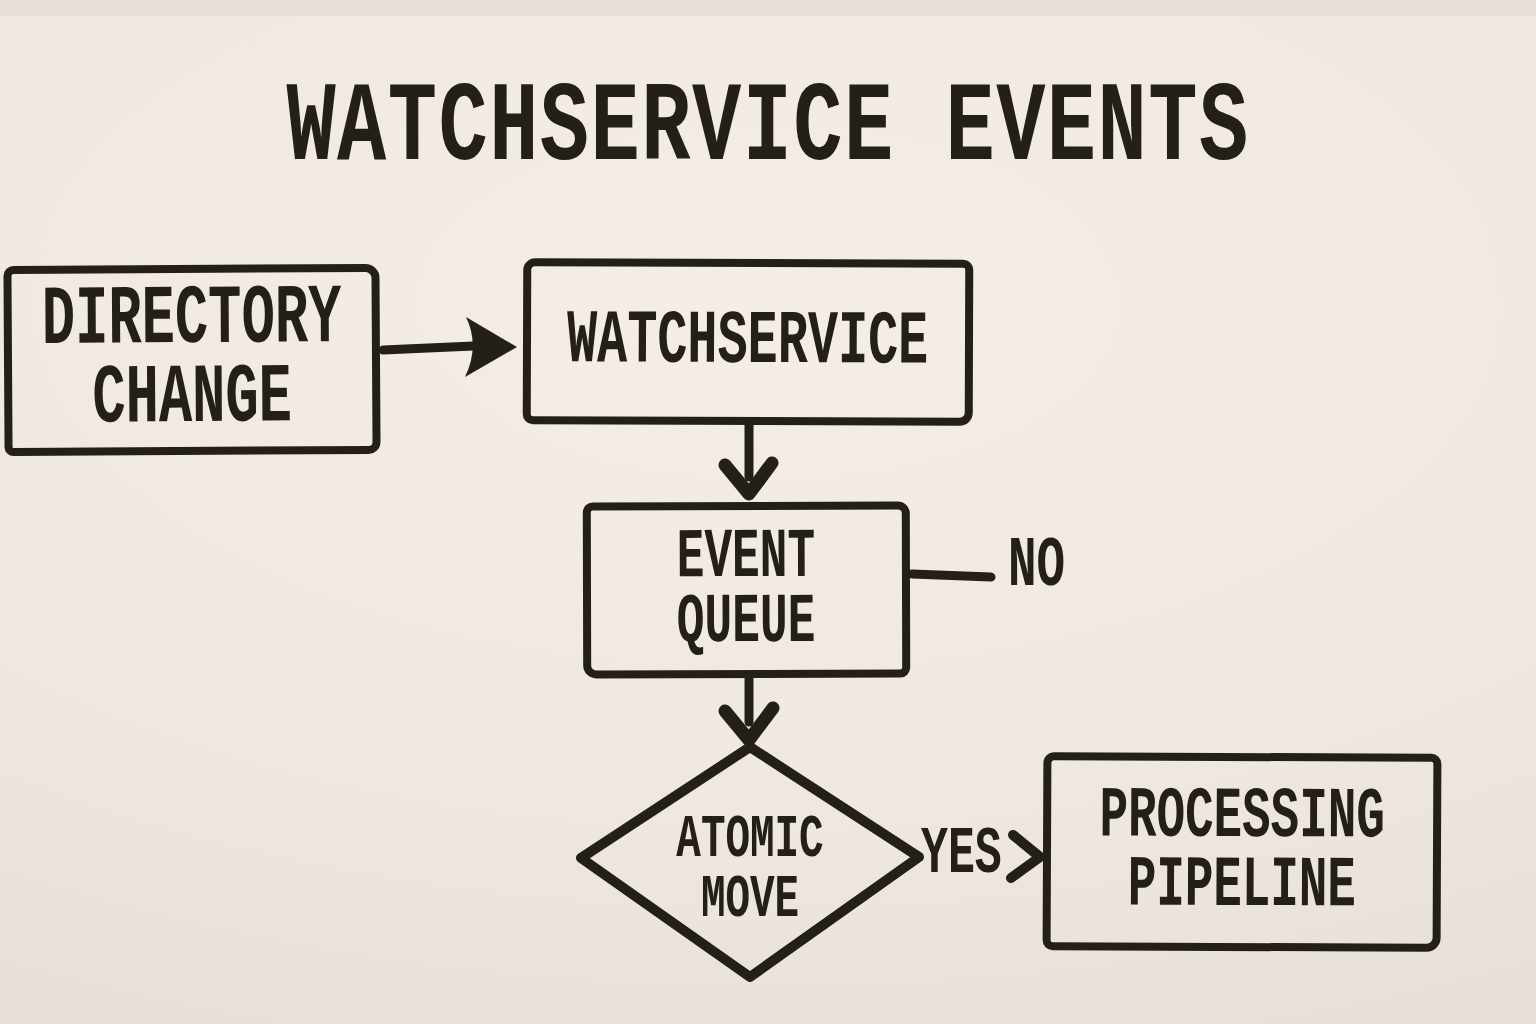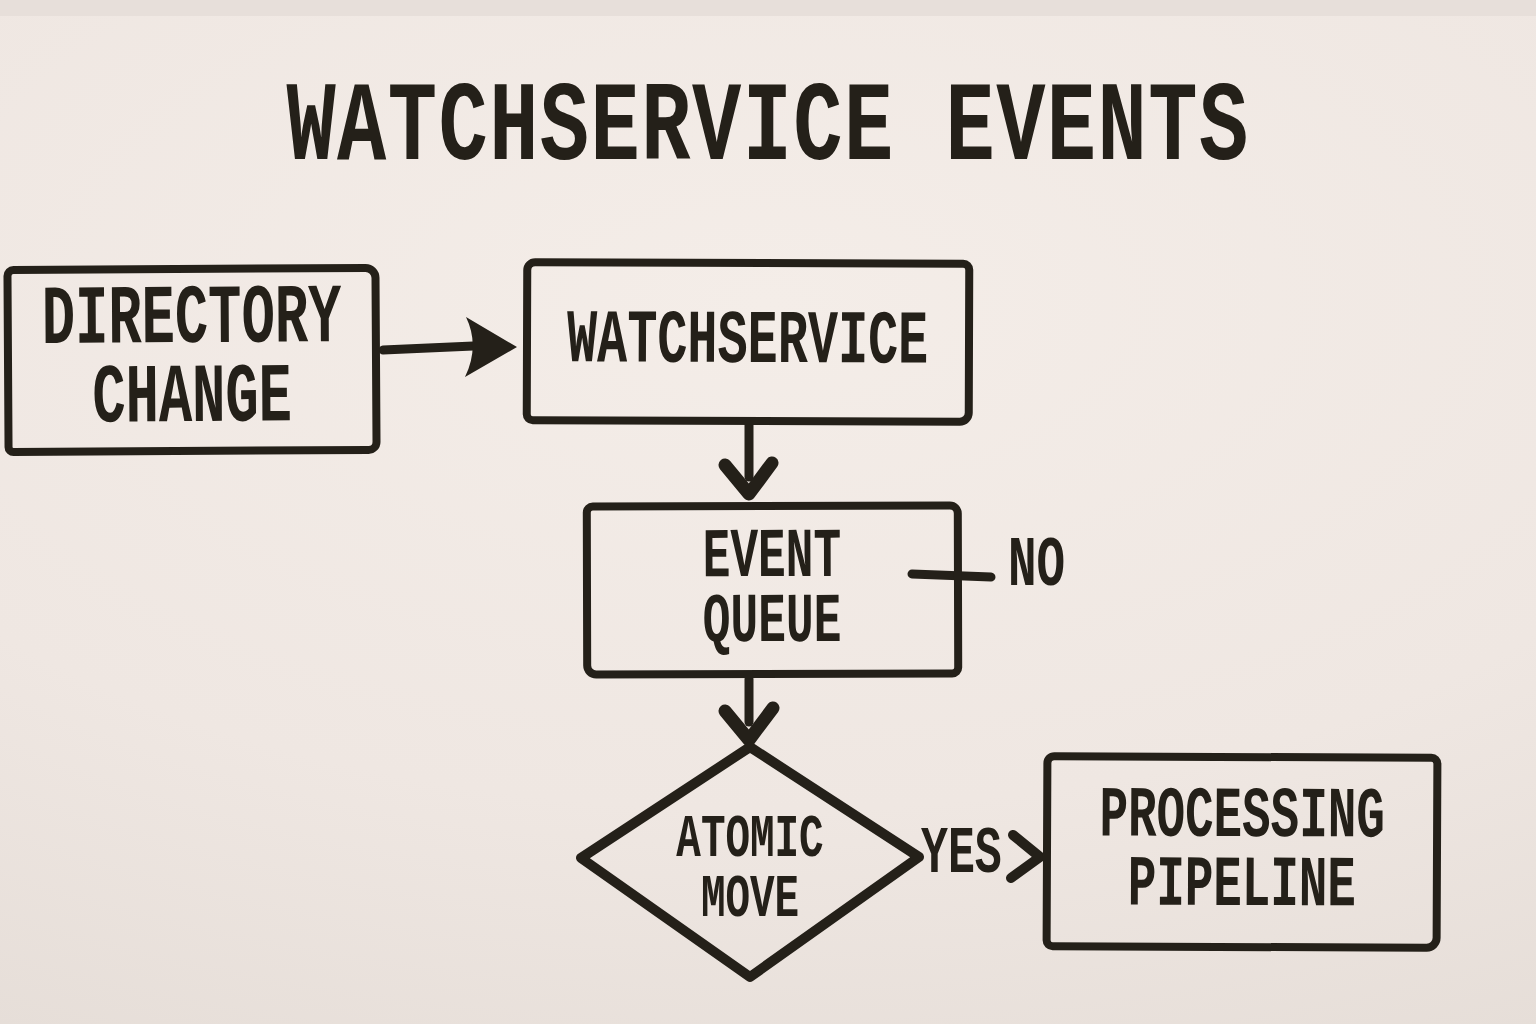--- a/index.html
+++ b/index.html
@@ -44,21 +44,21 @@
     transform-origin:50% 50%;
     white-space:nowrap;
   }
 
   #node-directory{left:4px;top:249px;width:376px;height:190px;border-radius:10px 14px 12px 9px;transform:rotate(-0.35deg);}
   #node-directory .label{font-size:84px;line-height:0.94;}
 
   #node-watchservice{left:523px;top:243px;width:450px;height:166px;border-radius:12px 10px 13px 10px;transform:rotate(0.2deg);}
   #node-watchservice .label{font-size:76px;line-height:1;}
 
-  #node-event-queue{left:583px;top:486px;width:379px;height:176px;border-radius:10px 12px 10px 13px;transform:rotate(-0.15deg);}
+  #node-event-queue{left:583px;top:486px;width:327px;height:176px;border-radius:10px 12px 10px 13px;transform:rotate(-0.15deg);}
   #node-event-queue .label{font-size:70px;line-height:0.93;}
 
   #node-processing{left:1043px;top:737px;width:398px;height:198px;border-radius:11px 10px 14px 10px;transform:rotate(0.25deg);}
   #node-processing .label{font-size:72px;line-height:0.96;}
 
   .diamond-label{
     position:absolute;left:600px;top:794px;width:300px;
     display:flex;flex-direction:column;align-items:center;
     font-weight:700;font-size:62px;line-height:0.97;
     transform:scaleX(0.66);transform-origin:50% 50%;

